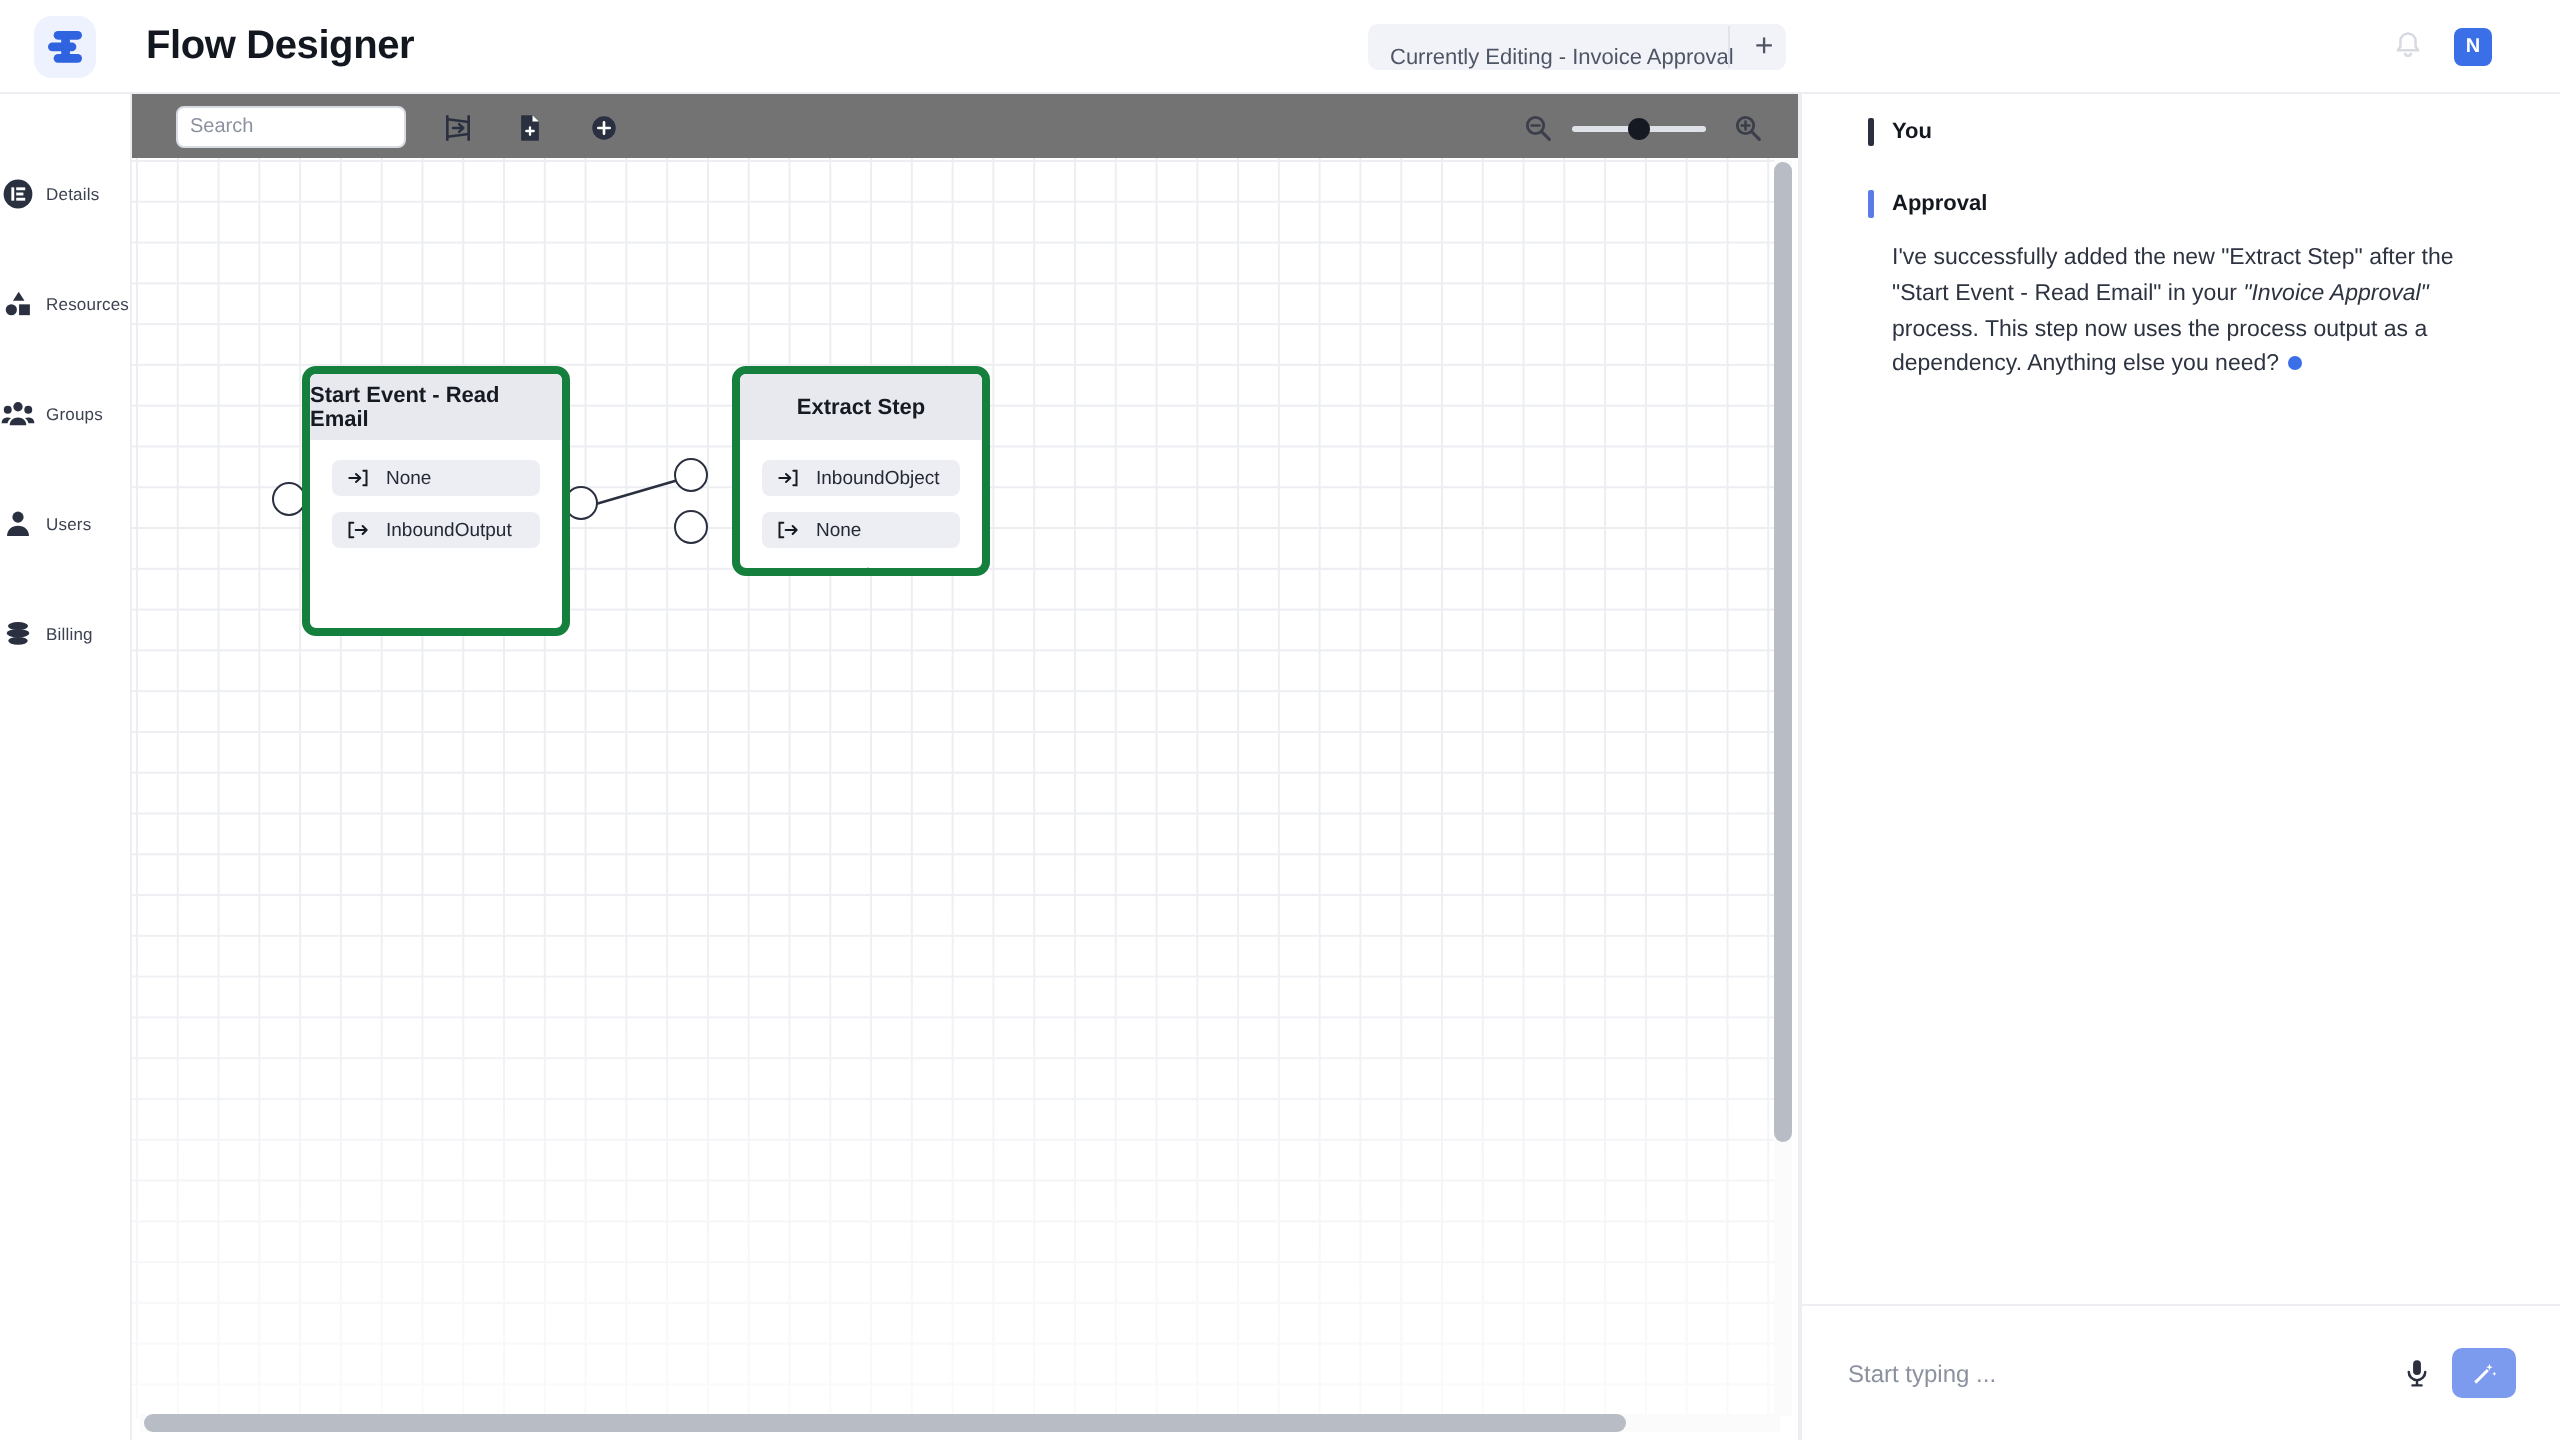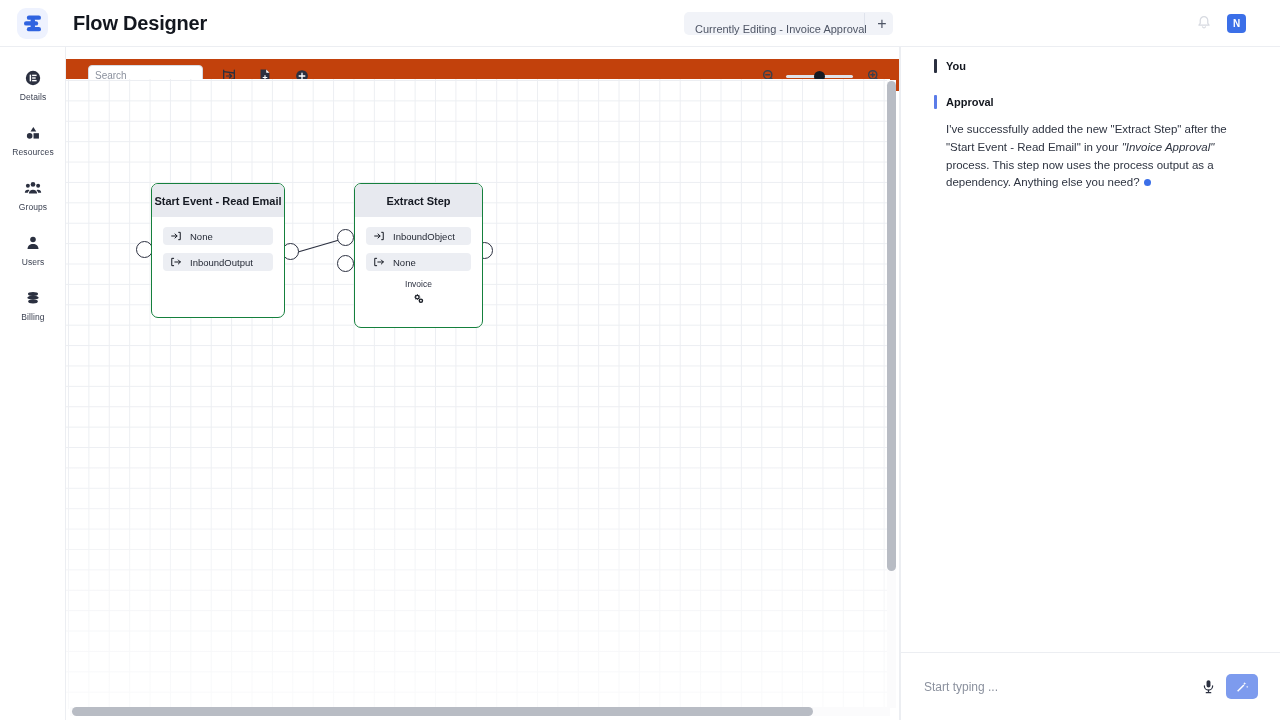--- a/index.html
+++ b/index.html
@@ -65,37 +65,37 @@
   
   .rail {
     position: absolute; left: 0; top: 47px;
     width: 66px; height: 673px;
     background: #ffffff;
     border-right: 1px solid #eceef2;
     padding-top: 22px;
   }
   .rail-item {
     width: 66px; height: 55px;
-    display: flex; flex-direction: column; align-items: center;
+    display: flex; flex-direction: row; align-items: center;
     gap: 5px; margin-bottom: 0px;
   }
   .rail-icon { width: 18px; height: 18px; display: block; color: #2b3040; }
   .rail-label { font-size: 8.5px; color: #3c4252; letter-spacing: 0.1px; }
 
   
   .canvas-wrap {
     position: absolute; left: 66px; top: 47px;
     width: 834px; height: 673px;
     background: #ffffff;
     border-right: 1px solid #eceef2;
     overflow: hidden;
   }
   .canvas-toolbar {
-    position: absolute; left: 0; top: 12px; width: 834px; height: 32px;
-    background: #c2410c;
+    position: absolute; left: 0; top: 0; width: 834px; height: 32px;
+    background: #737373;
   }
   .search-input {
     position: absolute; left: 22px; top: 6px;
     width: 115px; height: 21px;
     border: 1px solid #d7dbe3; border-radius: 4px;
     background: #ffffff;
     font-size: 10px; color: #6b7280;
     padding: 0 6px;
     font-family: "Liberation Sans", sans-serif;
   }
@@ -131,21 +131,21 @@
   }
   .grid-fade {
     position: absolute; left: 0; top: 32px; width: 824px; height: 630px;
     background: linear-gradient(to bottom, rgba(255,255,255,0) 55%, rgba(255,255,255,0.72) 100%);
     pointer-events: none;
   }
 
   
   .node {
     position: absolute;
-    border: 1px solid #15803d;
+    border: 4px solid #15803d;
     border-radius: 7px;
     background: #ffffff;
     overflow: hidden;
   }
   .node-header {
     height: 33px; background: #e7e9ef;
     display: flex; align-items: center; justify-content: center;
     font-size: 11px; font-weight: bold; color: #161a23;
   }
   .node-body { padding: 10px 11px 0 11px; }
@@ -402,21 +402,21 @@
         <div class="port-row">
           <svg class="port-icon" viewBox="0 0 12 12">
             <path d="M4.6 6 h6.6 M8.8 3.6 L11.2 6 L8.8 8.4" fill="none" stroke="#161a23" stroke-width="1.2" stroke-linecap="round" stroke-linejoin="round"></path>
             <path d="M3.2 1.6 h-2.3 v8.8 h2.3" fill="none" stroke="#161a23" stroke-width="1.2" stroke-linecap="round"></path>
           </svg>
           <span>InboundOutput</span>
         </div>
       </div>
     </div>
 
-    <div class="node" style="left:288px; top:136px; width:129px; height:145px;">
+    <div class="node" style="left:300px; top:136px; width:129px; height:105px;">
       <div class="node-header">Extract Step</div>
       <div class="node-body">
         <div class="port-row">
           <svg class="port-icon" viewBox="0 0 12 12">
             <path d="M0.8 6 h6.1 M4.8 3.6 L7.4 6 L4.8 8.4" fill="none" stroke="#161a23" stroke-width="1.2" stroke-linecap="round" stroke-linejoin="round"></path>
             <path d="M9.2 1.6 h1.9 v8.8 h-1.9" fill="none" stroke="#161a23" stroke-width="1.2" stroke-linecap="round"></path>
           </svg>
           <span>InboundObject</span>
         </div>
         <div class="port-row">

